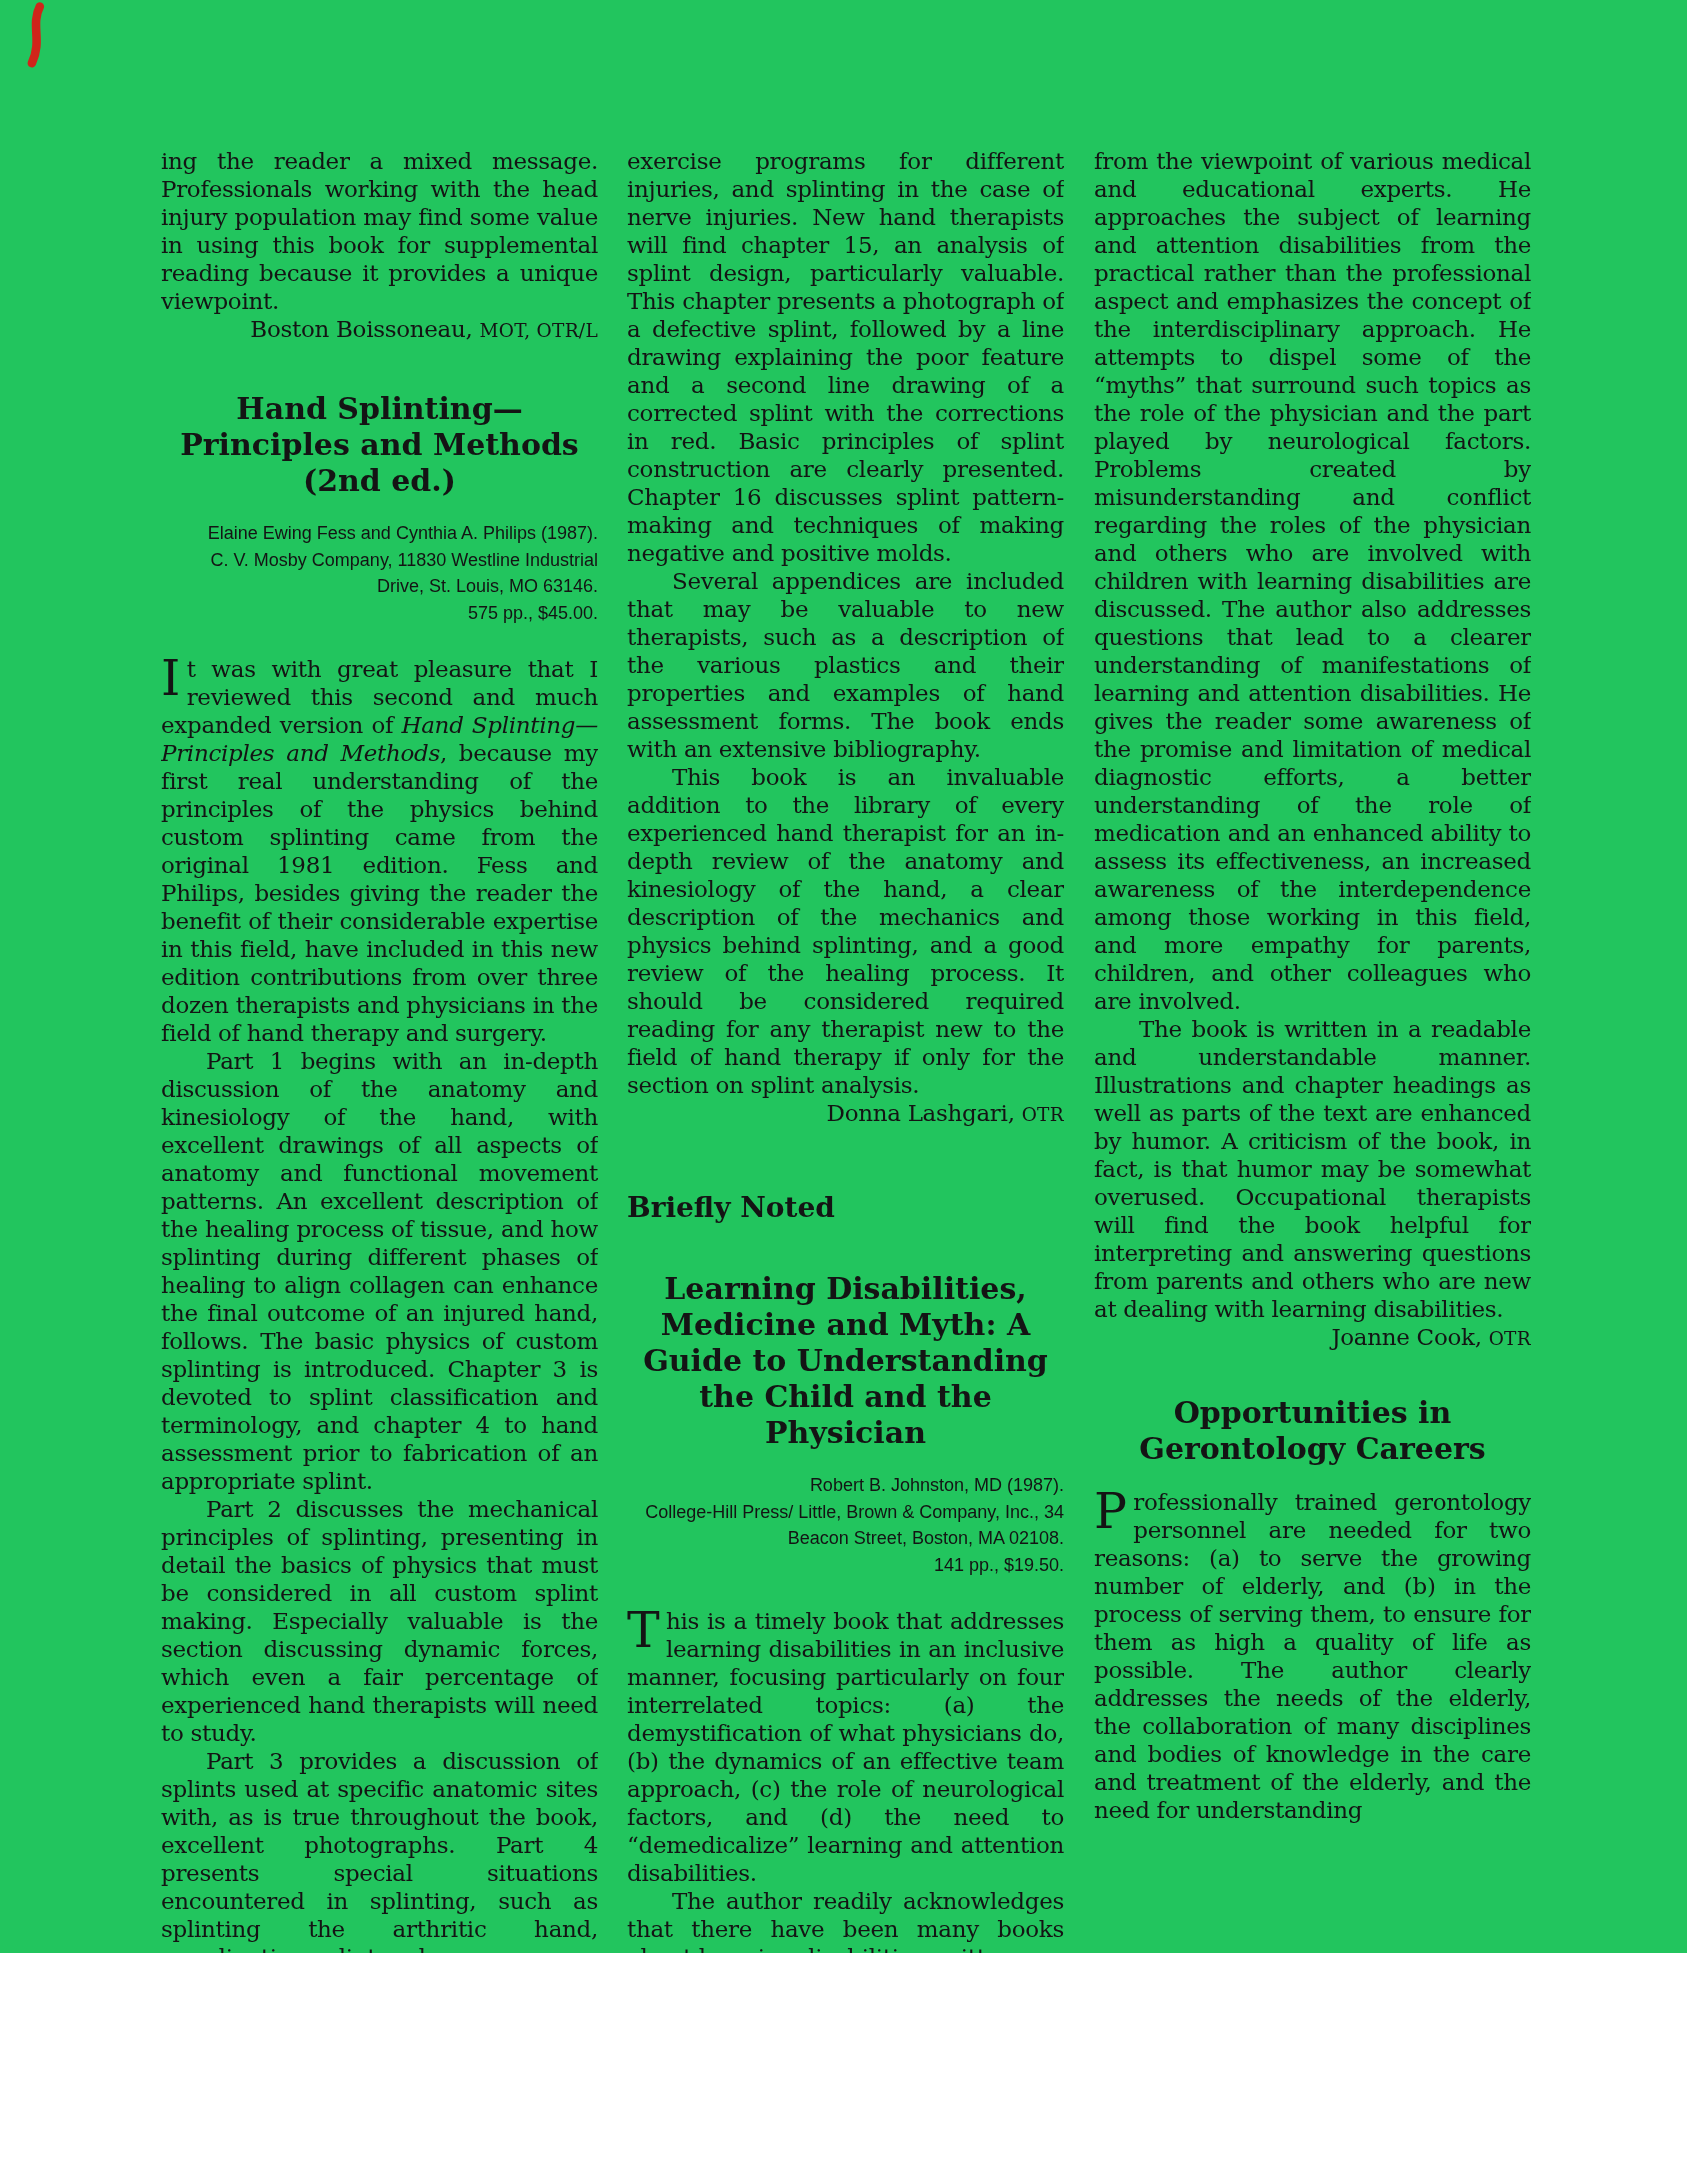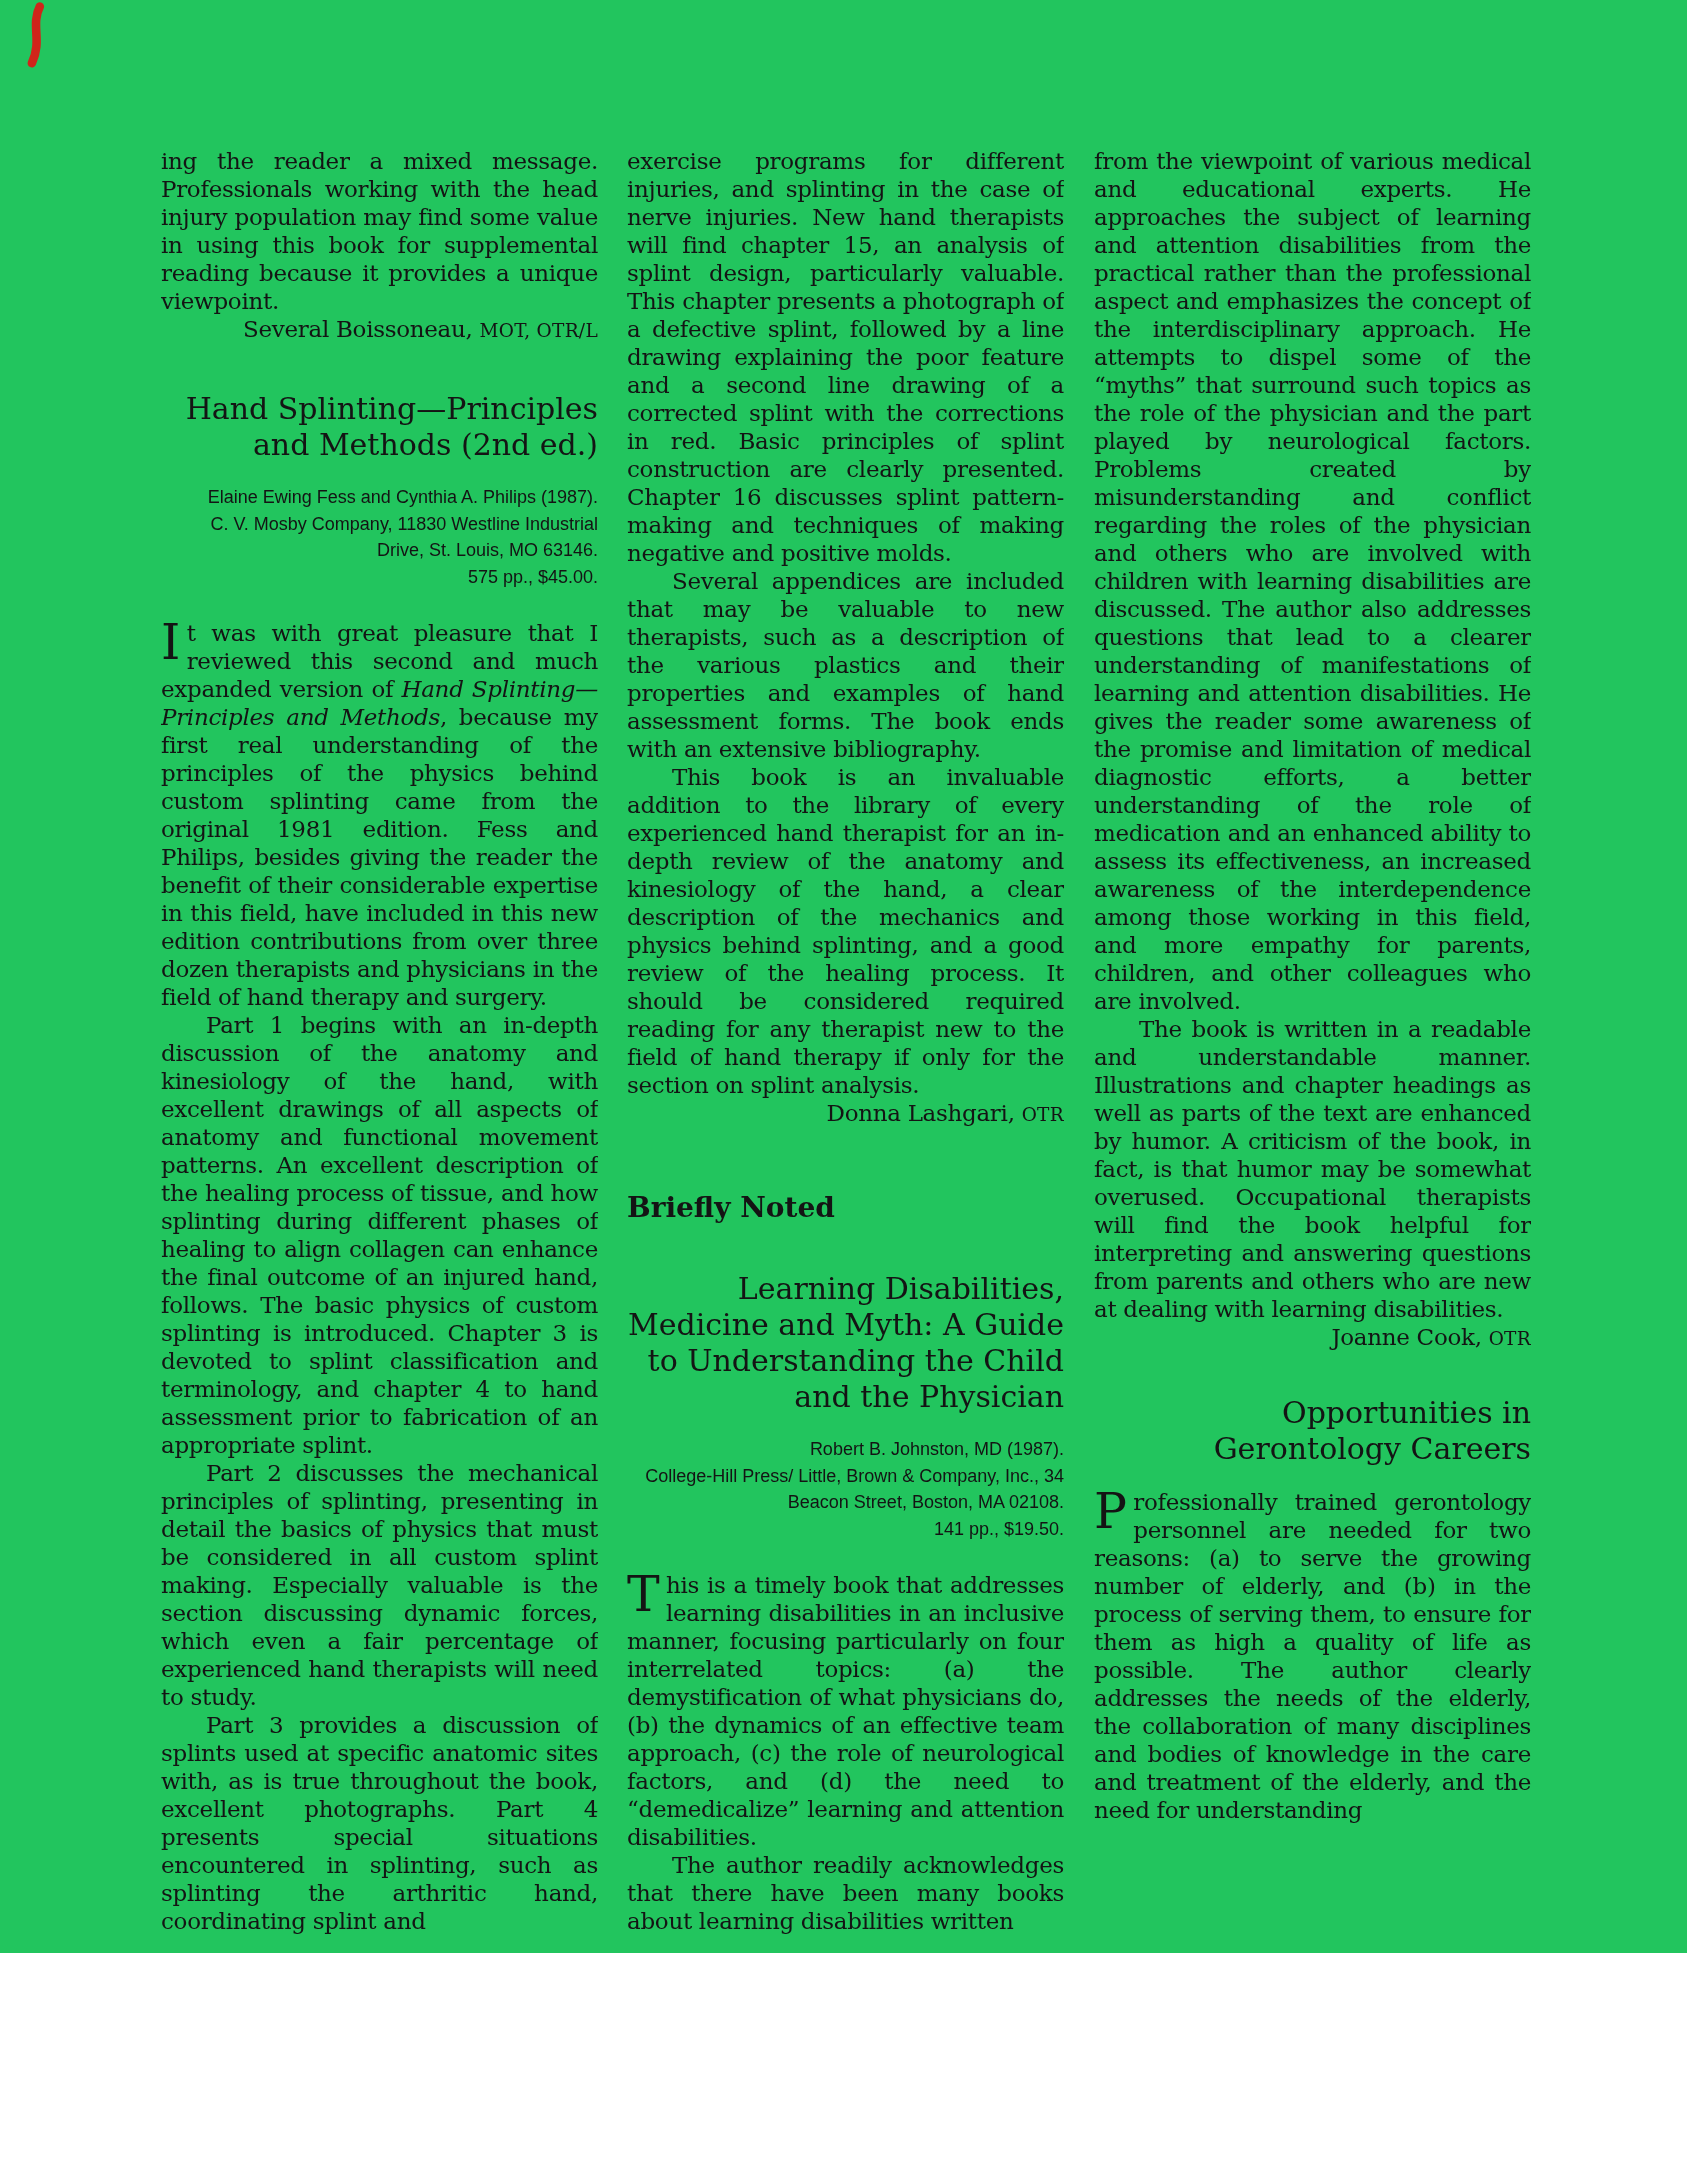--- a/index.html
+++ b/index.html
@@ -7,22 +7,22 @@
         font-family:"DejaVu Serif", serif;color:#141414;}
   .col{position:absolute;top:147px;width:437px;text-align:justify;
        font-size:23px;line-height:28px;letter-spacing:-0.3px;overflow:hidden;}
   .col1{left:161px;height:1852px;}
   .col2{left:627px;height:1852px;}
   .col3{left:1094px;height:1856px;}
   .col p{margin:0;}
   p.indent{text-indent:45px;}
   .byline{text-align:right;margin:2.6px 0 0 0;}
   .byline .cred{font-size:18.5px;letter-spacing:0.3px;}
-  .book-title{font-weight:normal;font-size:30px;line-height:36px;margin:42px 0 21px 0;
-              text-align:right;letter-spacing:0;}
+  .book-title{font-weight:bold;font-size:30px;line-height:36px;margin:42px 0 21px 0;
+              text-align:center;letter-spacing:0;}
   .book-title.first{margin-top:46px;}
   .citation{font-family:"Liberation Sans", sans-serif;font-size:18px;line-height:26.5px;
             text-align:right;letter-spacing:0;margin:0 0 29px 0;}
   .citation .pub{}
   .section-heading{font-weight:bold;font-size:28px;line-height:42px;margin:58px 0 42px 0;
                    text-align:left;letter-spacing:0;}
   .dropcap{float:left;font-size:49px;line-height:40px;margin:4px 6.6px 0 0;}
   em{font-style:italic;}
   .footer-journal{position:absolute;left:161px;top:2036px;font-style:italic;font-size:24.5px;}
   .page-number{position:absolute;left:1408px;top:1989px;font-size:32px;}
@@ -42,21 +42,21 @@
 <div class="page">
 
   <div class="red-mark">
     <svg width="29" height="69" viewBox="0 0 44 104" xmlns="http://www.w3.org/2000/svg">
       <path d="M24,8 C10,36 28,60 12,94" stroke="#d0251a" stroke-width="13" fill="none" stroke-linecap="round"></path>
     </svg>
   </div>
 
   <div class="col col1">
     <p>ing the reader a mixed message. Professionals working with the head injury population may find some value in using this book for supplemental reading because it provides a unique viewpoint.</p>
-    <p class="byline"><span>Several Boissoneau, </span><span class="cred">MOT, OTR/L</span></p>
+    <p class="byline"><span>Boston Boissoneau, </span><span class="cred">MOT, OTR/L</span></p>
     <h2 class="book-title first">Hand Splinting—Principles and Methods (2nd ed.)</h2>
     <div class="citation">
       <div>Elaine Ewing Fess and Cynthia A. Philips (1987).</div>
       <div><span class="pub">C. V. Mosby Company,</span><span> 11830 Westline Industrial Drive, St. Louis, MO 63146.</span></div>
       <div>575 pp., $45.00.</div>
     </div>
     <p><span class="dropcap">I</span><span>t was with great pleasure that I reviewed this second and much expanded version of </span><em>Hand Splinting—Principles and Methods</em><span>, because my first real understanding of the principles of the physics behind custom splinting came from the original 1981 edition. Fess and Philips, besides giving the reader the benefit of their considerable expertise in this field, have included in this new edition contributions from over three dozen therapists and physicians in the field of hand therapy and surgery.</span></p>
     <p class="indent">Part 1 begins with an in-depth discussion of the anatomy and kinesiology of the hand, with excellent drawings of all aspects of anatomy and functional movement patterns. An excellent description of the healing process of tissue, and how splinting during different phases of healing to align collagen can enhance the final outcome of an injured hand, follows. The basic physics of custom splinting is introduced. Chapter 3 is devoted to splint classification and terminology, and chapter 4 to hand assessment prior to fabrication of an appropriate splint.</p>
     <p class="indent">Part 2 discusses the mechanical principles of splinting, presenting in detail the basics of physics that must be considered in all custom splint making. Especially valuable is the section discussing dynamic forces, which even a fair percentage of experienced hand therapists will need to study.</p>
     <p class="indent">Part 3 provides a discussion of splints used at specific anatomic sites with, as is true throughout the book, excellent photographs. Part 4 presents special situations encountered in splinting, such as splinting the arthritic hand, coordinating splint and</p>

